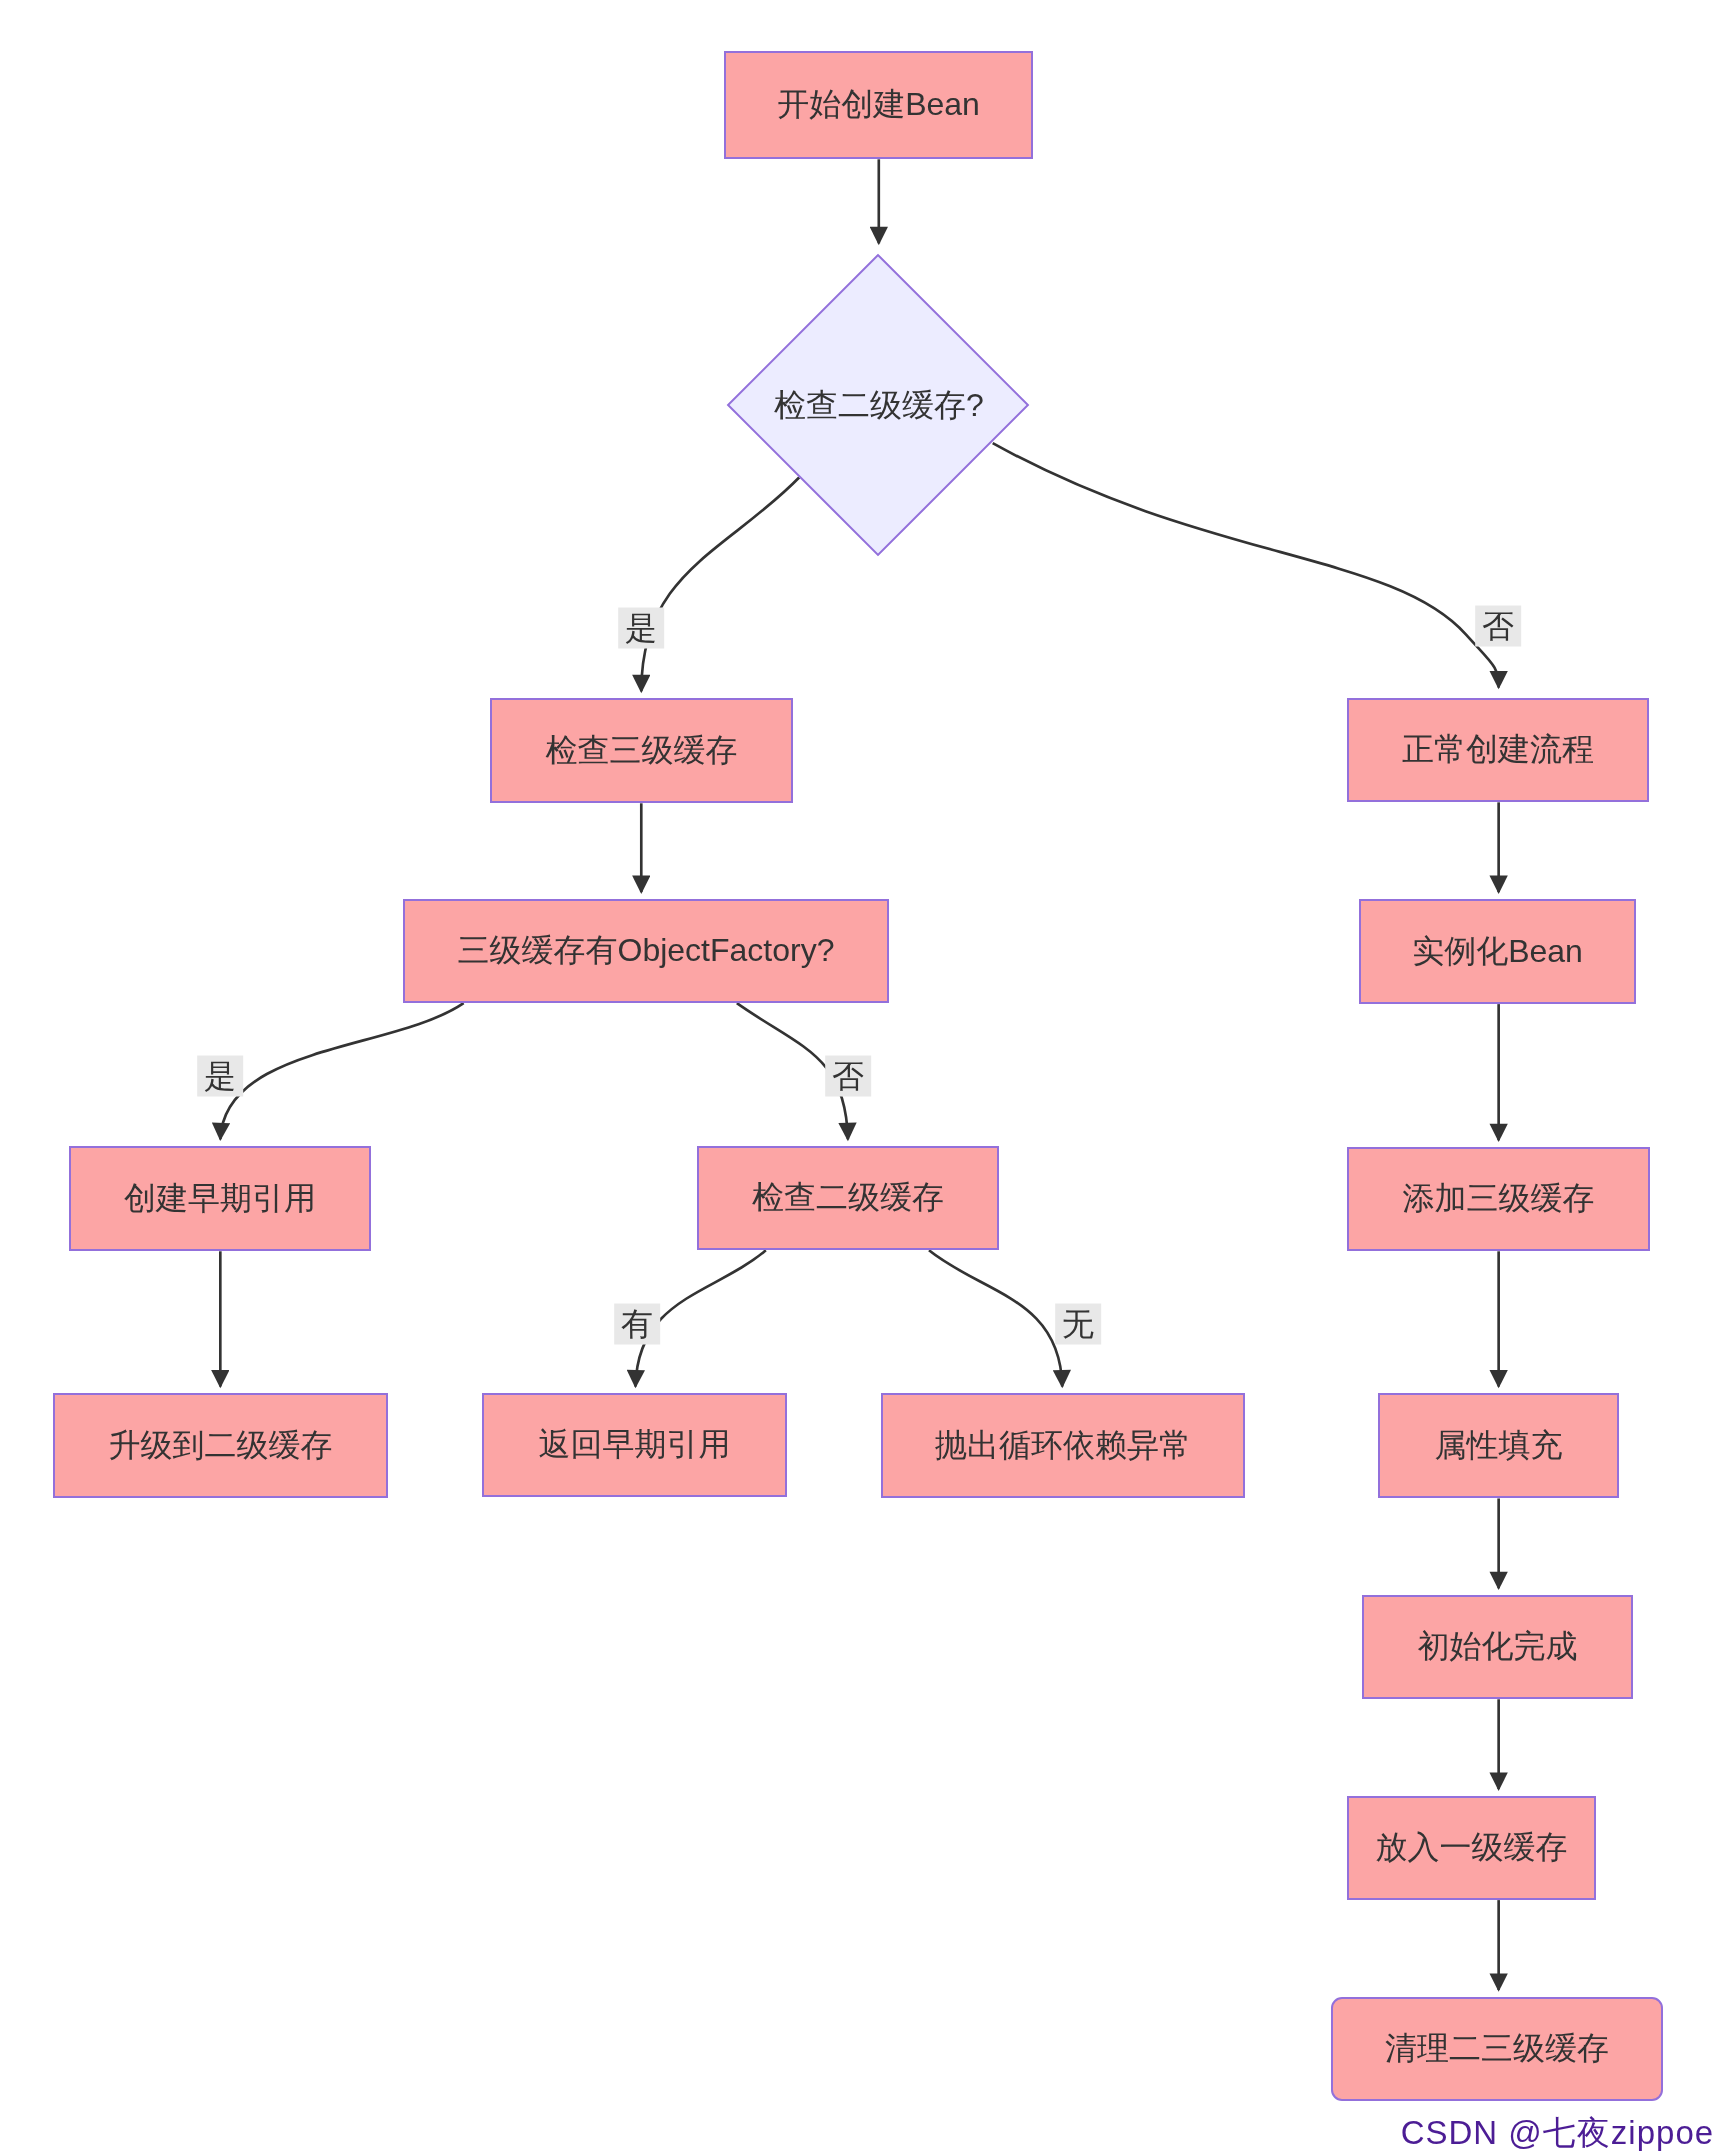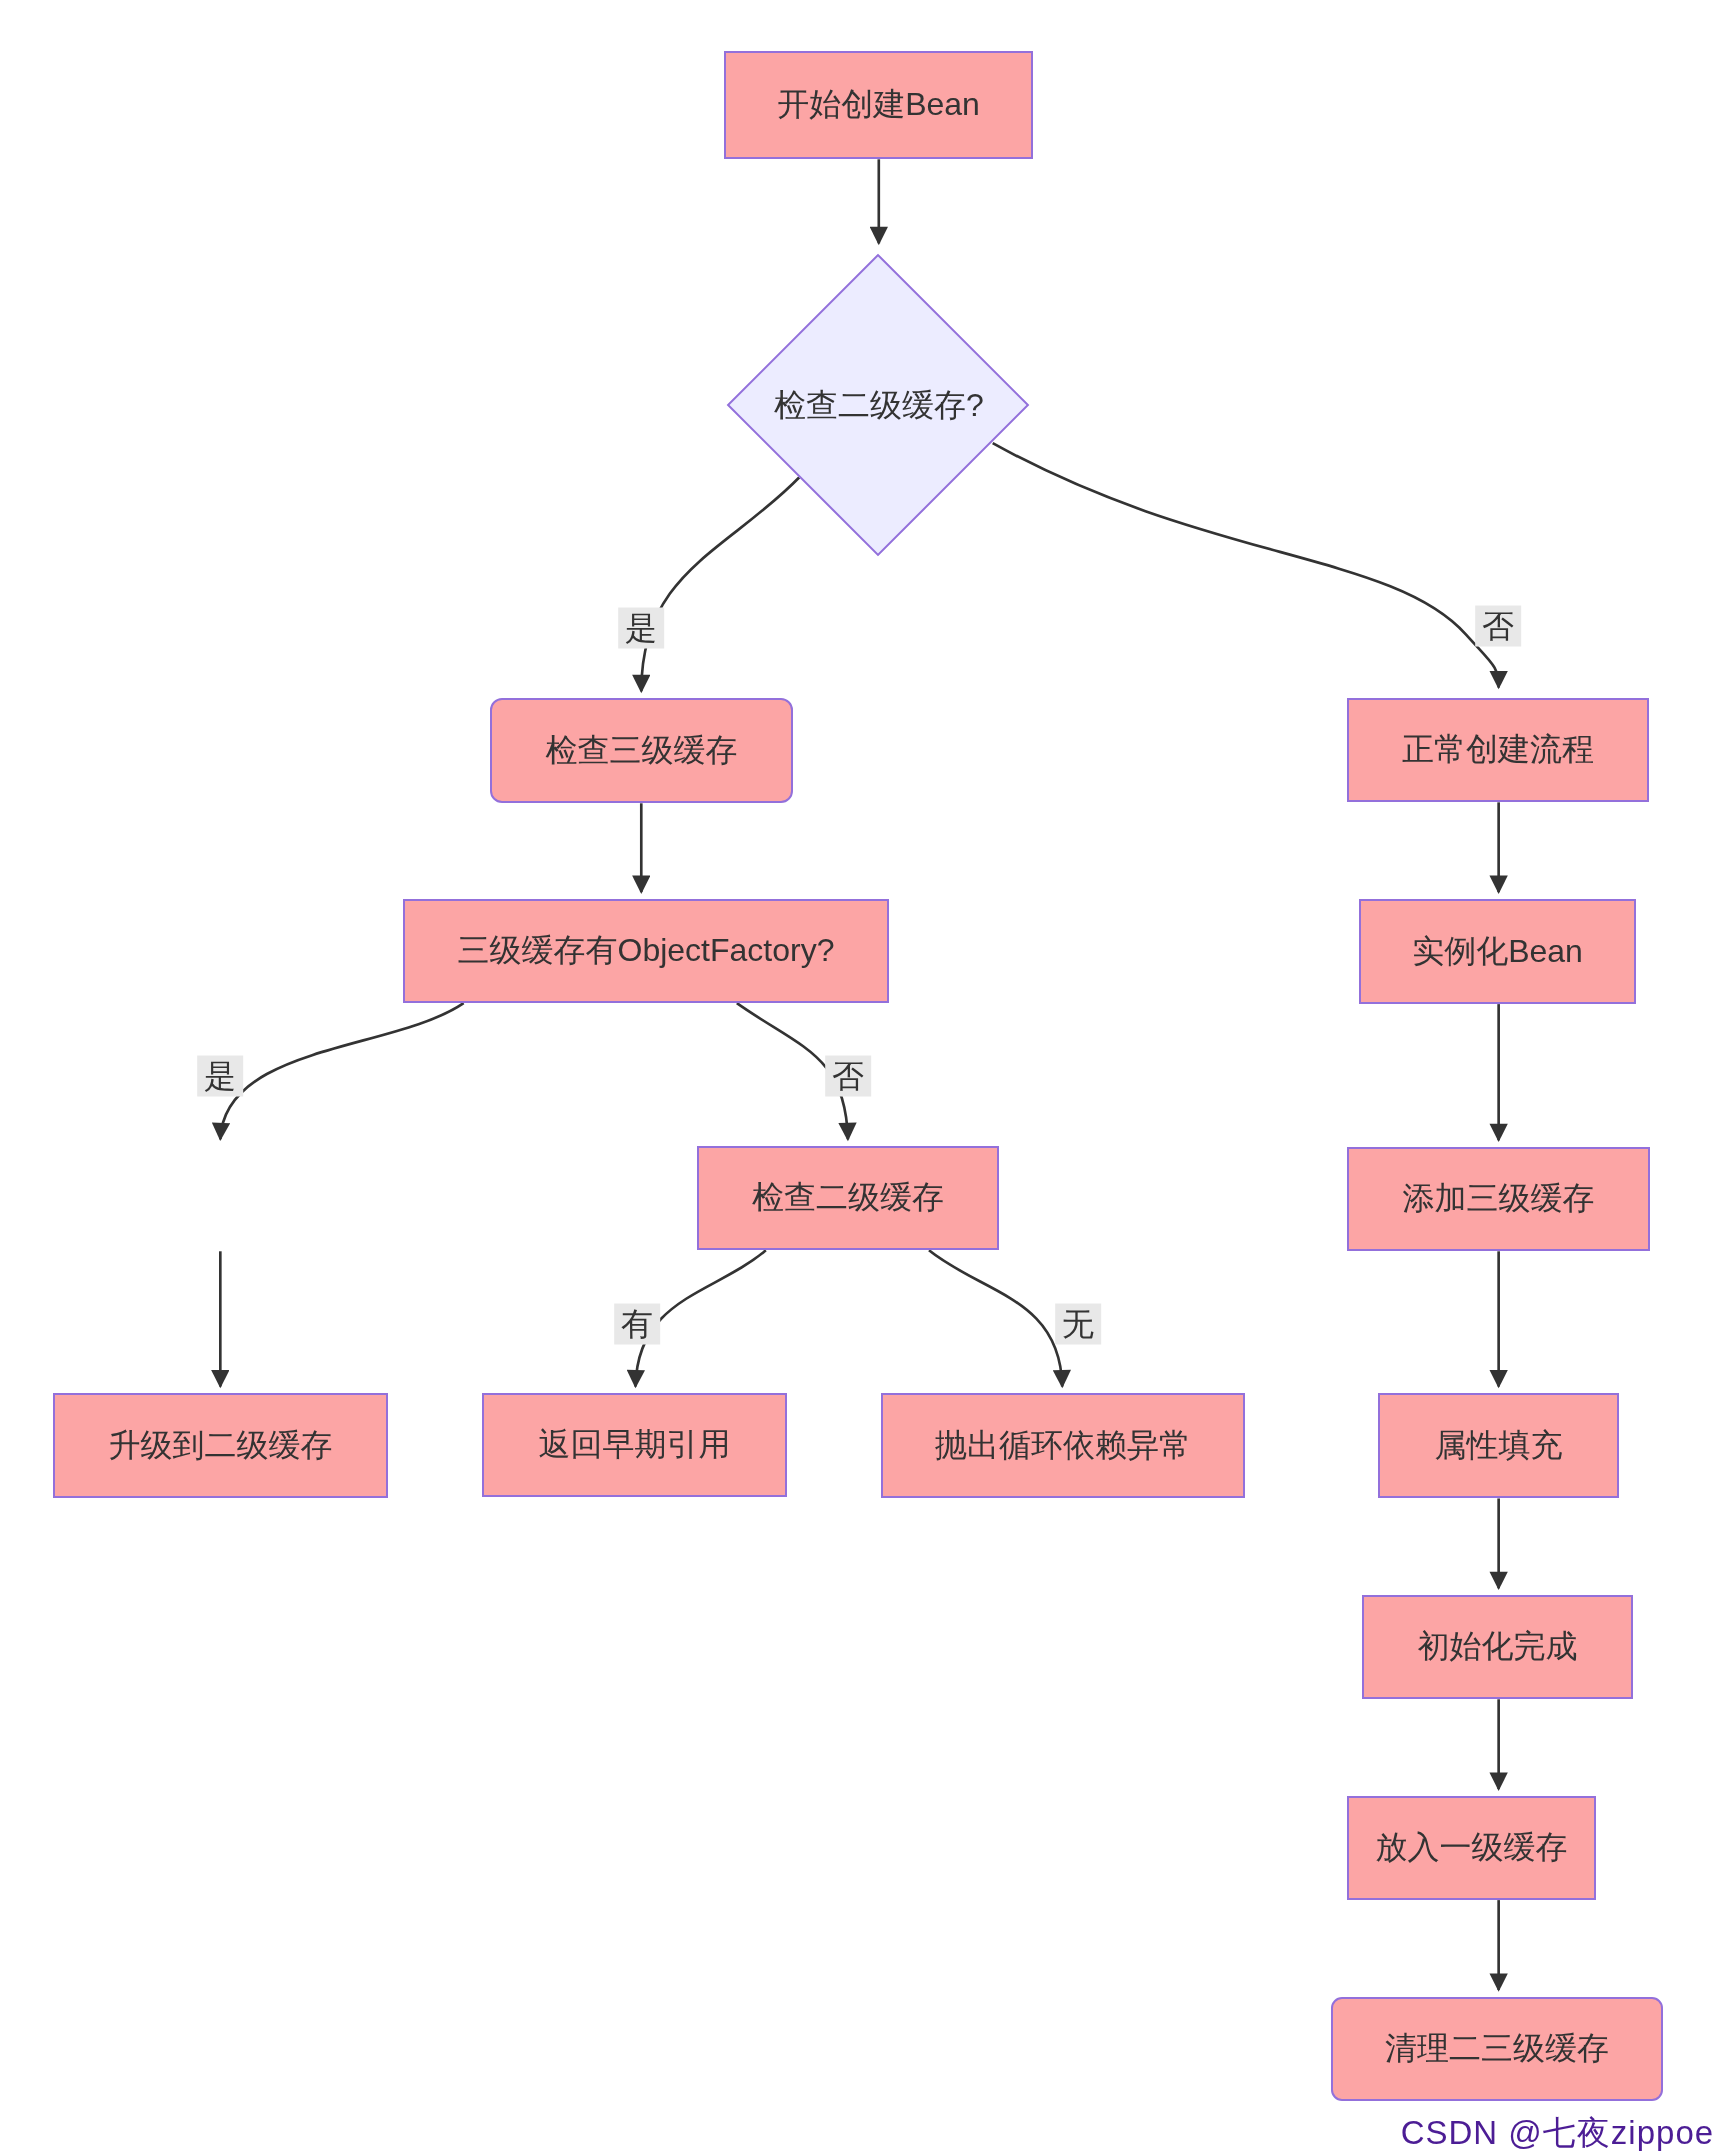--- a/index.html
+++ b/index.html
@@ -22,21 +22,21 @@
     font-size: 32px;
     display: flex;
     align-items: center;
     justify-content: center;
     text-align: center;
     z-index: 2;
   }
 
   
   #n-start            { left: 724px;  top: 51px;   width: 309px; height: 108px; }
-  #n-check-l3         { left: 490px;  top: 698px;  width: 303px; height: 105px; border-radius: 12px; }
+  #n-check-l3         { left: 490px;  top: 698px;  width: 303px; height: 105px; }
   #n-has-factory      { left: 403px;  top: 899px;  width: 486px; height: 104px; }
   #n-create-early-ref { left: 69px;   top: 1146px; width: 302px; height: 105px; }
   #n-check-l2         { left: 697px;  top: 1146px; width: 302px; height: 104px; }
   #n-upgrade-l2       { left: 53px;   top: 1393px; width: 335px; height: 105px; }
   #n-return-early-ref { left: 482px;  top: 1393px; width: 305px; height: 104px; }
   #n-throw-exception  { left: 881px;  top: 1393px; width: 364px; height: 105px; }
   #n-normal-flow      { left: 1347px; top: 698px;  width: 302px; height: 104px; }
   #n-instantiate      { left: 1359px; top: 899px;  width: 277px; height: 105px; }
   #n-add-l3           { left: 1347px; top: 1147px; width: 303px; height: 104px; }
   #n-populate-props   { left: 1378px; top: 1393px; width: 241px; height: 105px; }
@@ -124,20 +124,21 @@
     </g>
   </svg>
 
   <div class="node" id="n-start">开始创建Bean</div>
 
   <div id="n-decision-shape"></div>
   <div id="n-decision-label">检查二级缓存?</div>
 
   <div class="node" id="n-check-l3">检查三级缓存</div>
   <div class="node" id="n-has-factory">三级缓存有ObjectFactory?</div>
+  <div class="node" id="n-create-early-ref">创建早期引用</div>
   <div class="node" id="n-upgrade-l2">升级到二级缓存</div>
   <div class="node" id="n-check-l2">检查二级缓存</div>
   <div class="node" id="n-return-early-ref">返回早期引用</div>
   <div class="node" id="n-throw-exception">抛出循环依赖异常</div>
   <div class="node" id="n-normal-flow">正常创建流程</div>
   <div class="node" id="n-instantiate">实例化Bean</div>
   <div class="node" id="n-add-l3">添加三级缓存</div>
   <div class="node" id="n-populate-props">属性填充</div>
   <div class="node" id="n-init-complete">初始化完成</div>
   <div class="node" id="n-put-l1">放入一级缓存</div>

